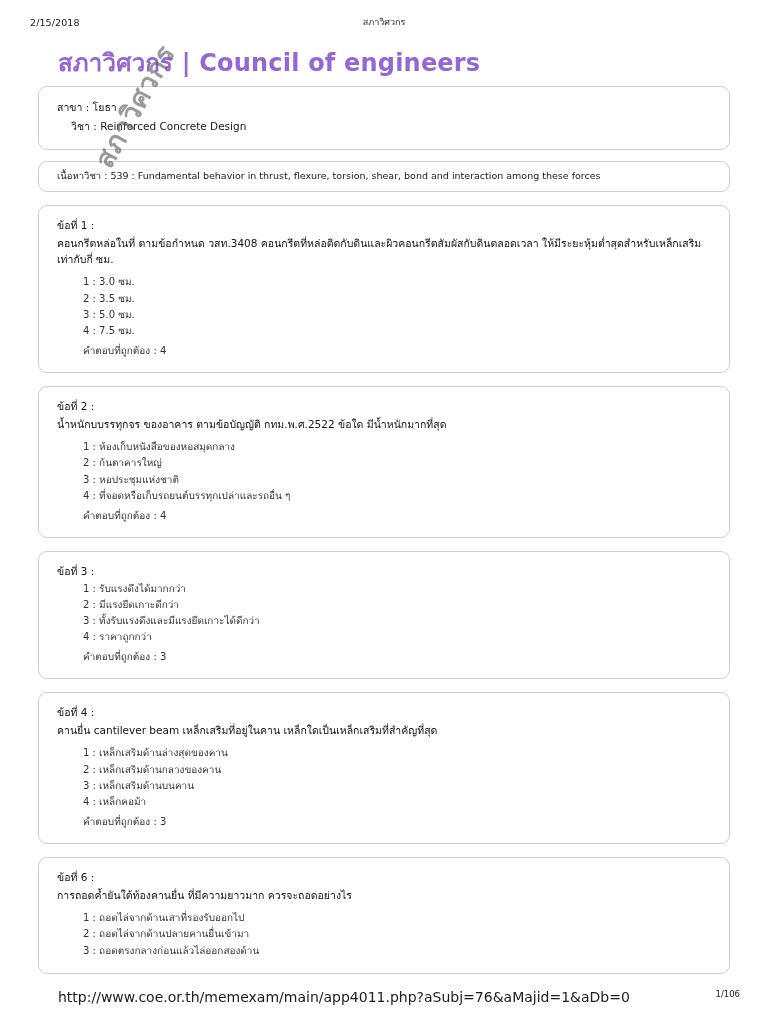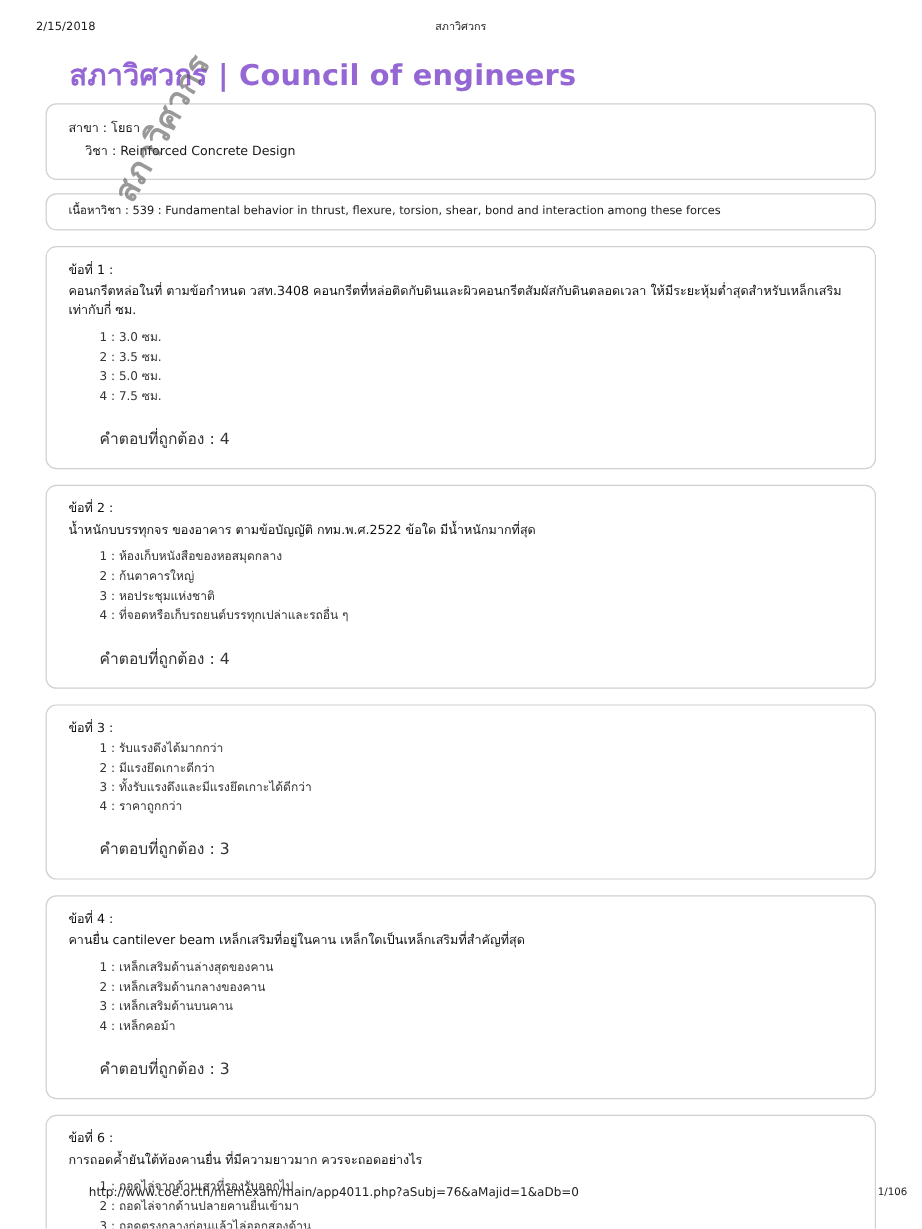--- a/index.html
+++ b/index.html
@@ -140,45 +140,45 @@
     margin-bottom: 7px;
   }
   .choices { margin: 0; padding: 0; list-style: none; }
   .choice {
     font-size: 10px;
     color: #333333;
     line-height: 1.62;
     padding-left: 26px;
   }
   .answer {
-    font-size: 13px;
+    font-size: 10px;
     color: #333333;
     padding-left: 26px;
-    margin-top: 16px;
+    margin-top: 4px;
   }
 
   
   .print-footer {
     position: absolute;
     left: 0;
     bottom: 21px;
     width: 768px;
     height: 14px;
   }
   .footer-url {
     position: absolute;
-    left: 46px;
-    font-size: 10px;
+    left: 30px;
+    font-size: 14px;
     color: #1c1c1c;
     white-space: nowrap;
     padding-left: 28px;
   }
   .footer-page {
     position: absolute;
-    right: 12px;
+    right: 28px;
     font-size: 8.5px;
     color: #1c1c1c;
     white-space: nowrap;
   }
 </style>
 </head>
 <body>
 
 <div class="page">
 

